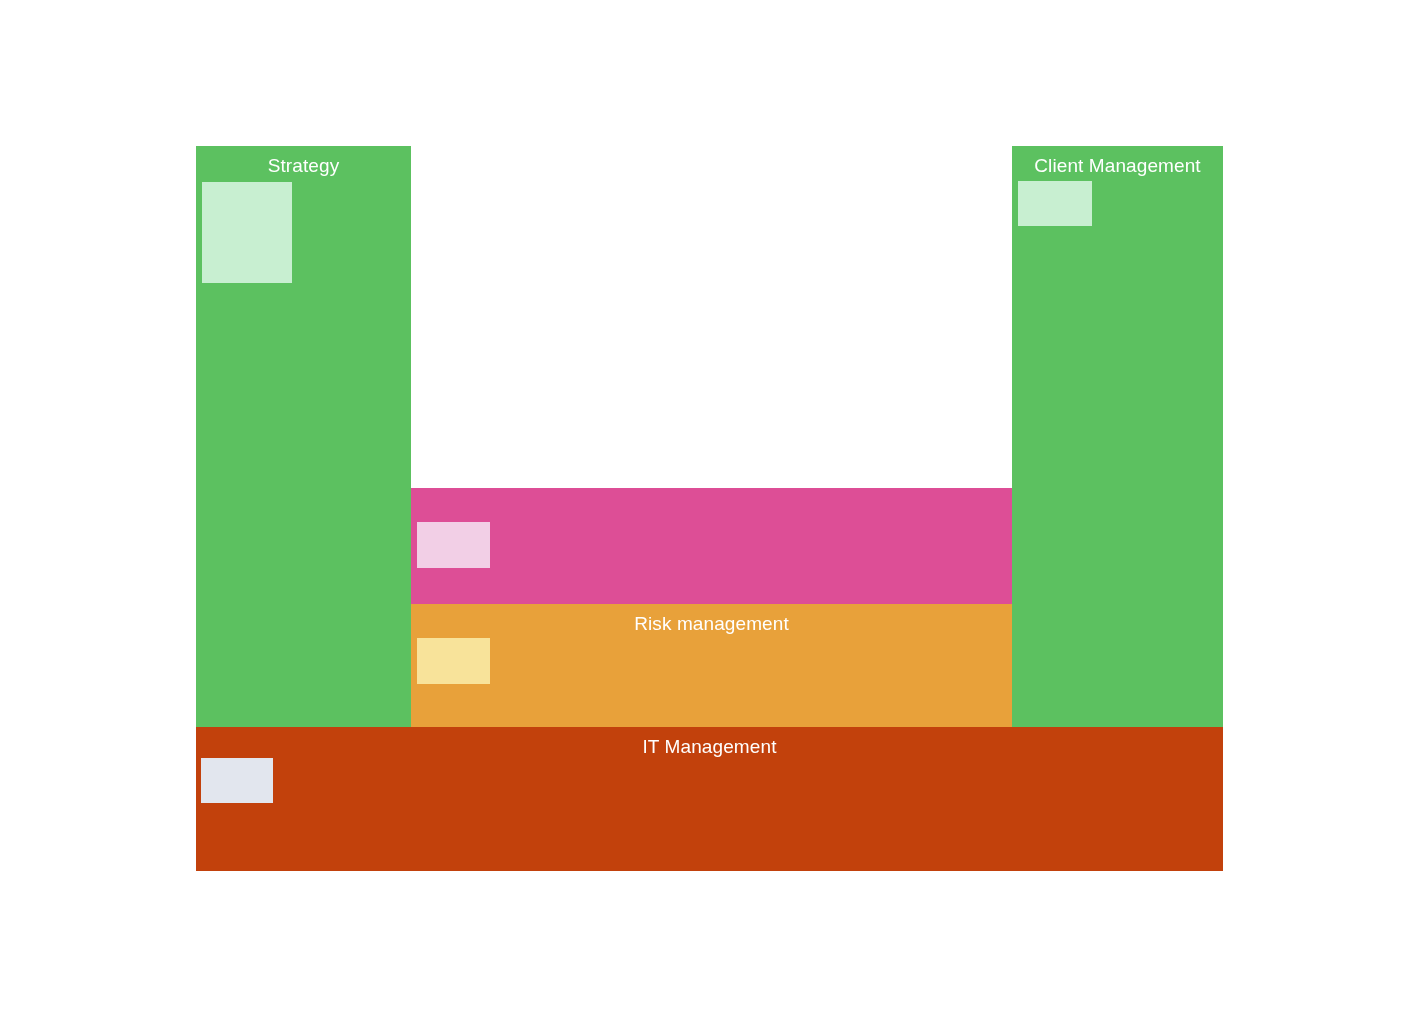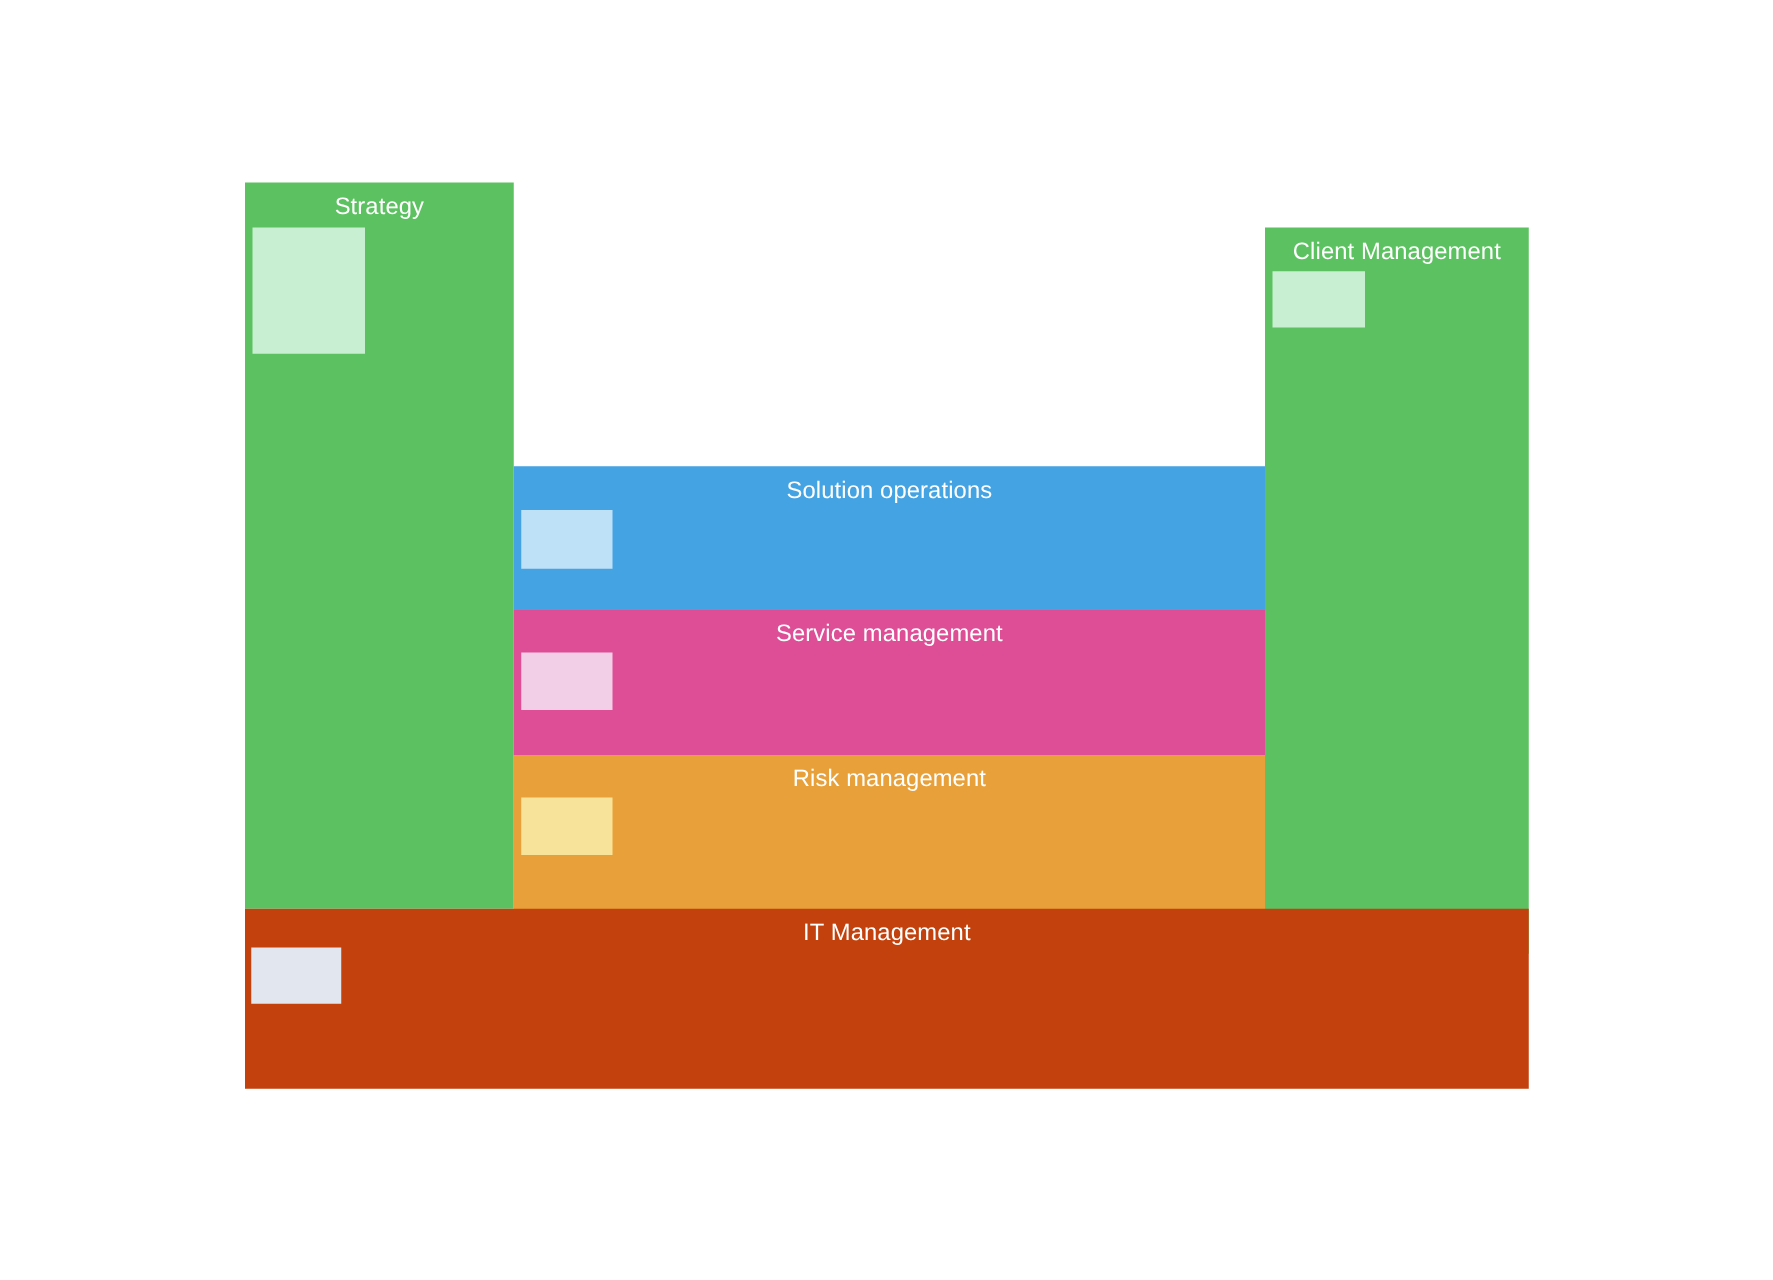--- a/index.html
+++ b/index.html
@@ -78,21 +78,21 @@
   #block-service-management {
     left: 215px; top: 342px;
     width: 601px; height: 116px;
   }
   #block-risk-management {
     left: 215px; top: 458px;
     width: 601px; height: 148px; padding-left: 36px;
   }
   #block-client-management {
     left: 816px; top: 0px;
-    width: 211px; height: 581px; margin-top: 36px;
+    width: 211px; height: 581px;
   }
   #block-it-management {
     left: 0px; top: 581px;
     width: 1027px; height: 144px;
   }
 
   
   #swatch-strategy {
     left: 6px;  top: 36px;  width: 90px; height: 101px;
   }
@@ -121,27 +121,22 @@
 <div id="canvas" style="background-color: rgb(255, 255, 255);">
 
   <div class="map">
 
     <div class="block" id="block-strategy" style="background-color: rgb(92, 193, 96);">
       <div class="block-title">Strategy</div>
       <div class="swatch" id="swatch-strategy" style="background-color: rgb(200, 239, 209);"></div>
     </div>
 
 
-    <div class="block" id="block-solution-operations" style="background-color: rgb(68, 163, 227);">
-      <div class="block-title">Solution operations</div>
-      <div class="swatch" id="swatch-solution-operations" style="background-color: rgb(191, 225, 247);"></div>
-    </div>
 
     <div class="block" id="block-service-management" style="background-color: rgb(221, 78, 150);">
-      <div class="block-title">Service management</div>
       <div class="swatch" id="swatch-service-management" style="background-color: rgb(242, 207, 230);"></div>
     </div>
 
     <div class="block" id="block-risk-management" style="background-color: rgb(232, 161, 58);">
       <div class="block-title">Risk management</div>
       <div class="swatch" id="swatch-risk-management" style="background-color: rgb(248, 227, 154);"></div>
     </div>
 
     <div class="block" id="block-client-management" style="background-color: rgb(92, 193, 96);">
       <div class="block-title">Client Management</div>

